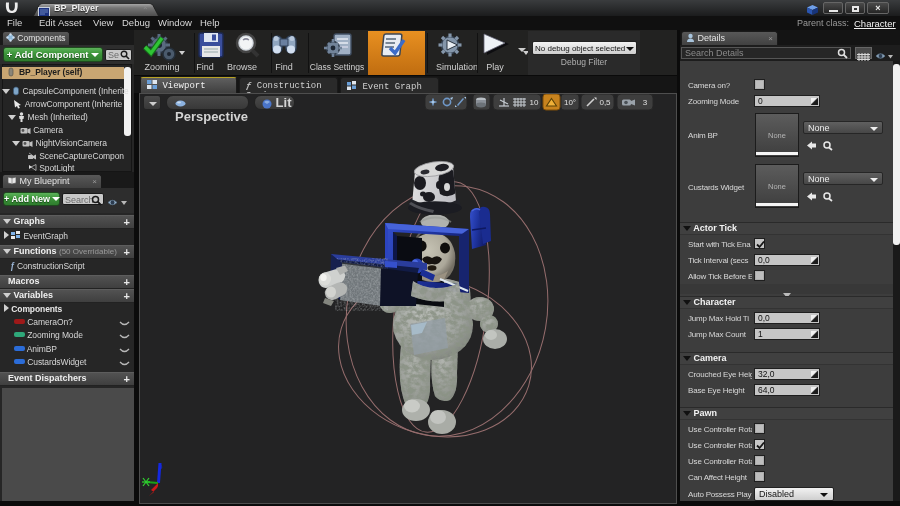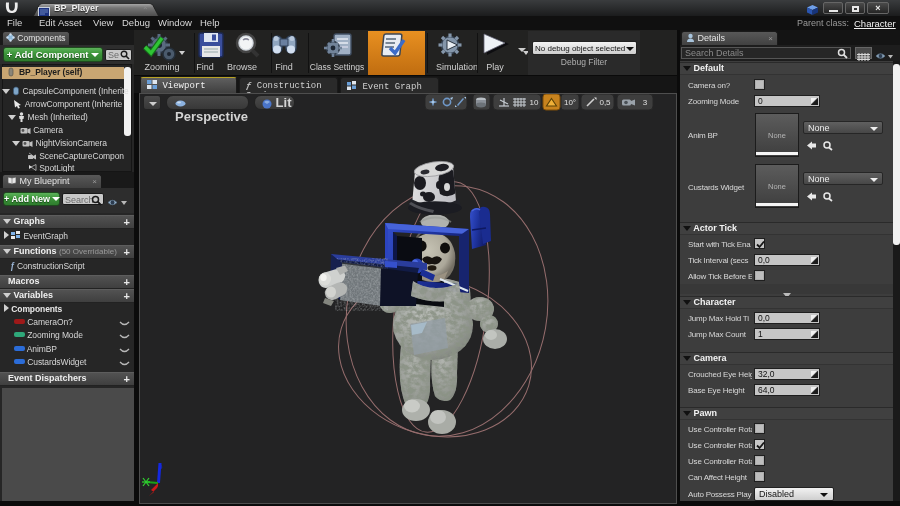--- a/index.html
+++ b/index.html
@@ -629,21 +629,20 @@
       </svg></div>
   <div class="abs" style="left:875px;top:48px;width:20px;height:12px;"><svg width="20" height="11">
         <path d="M1 5 Q5.5 0.5 10 5 Q5.5 9.5 1 5Z" fill="#9ab4cc" stroke="#5a7288" stroke-width="0.8"></path>
         <circle cx="5.5" cy="5" r="2" fill="#2c3c50"></circle>
         <path d="M13 4 l5 0 -2.5 3.5z" fill="#b8b8b8"></path>
       </svg></div>
 
   <div class="abs" style="left:893px;top:61px;width:7px;height:440px;background:#1a1a1a;"></div>
   <div class="abs" style="left:893px;top:64px;width:7px;height:181px;background:#f2f2f2;border-radius:3px;"></div>
 
-  <div class="abs dsechead" style="left:680px;top:62px;"><span style="margin-left:3px;"><span class="tri open" style="border-top-color:#111;"></span></span> Default</div>
   <div class="abs dlabel" style="left:688px;top:81px;">Camera on?</div>
   <div class="abs checkbox" style="left:754px;top:79px;">
       <div style="position:absolute;left:1px;top:1px;width:7px;height:7px;background:#bdbdbd;"></div>
     </div>
   <div class="abs dlabel" style="left:688px;top:97px;">Zooming Mode</div>
   <div class="abs spin" style="left:754px;top:95px;"><span style="margin-left:3px;">0</span><span class="knob"></span></div>
   <div class="abs dlabel" style="left:688px;top:131px;">Anim BP</div>
   <div class="abs" style="left:755px;top:113px;width:44px;height:44px;background:linear-gradient(#5c5c5c,#3e3e3e);border:1px solid #1c1c1c;color:#b5b5b5;font-size:7.5px;text-align:center;line-height:44px;">None</div>
   <div class="abs" style="left:756px;top:152px;width:42px;height:3px;background:#f5f5f5;"></div>
   <div class="abs dcombo" style="left:803px;top:121px;width:80px;height:13px;padding:1px 4px;">None<span class="carr" style="right:4px;top:5px;border-top-color:#eee;"></span></div>

